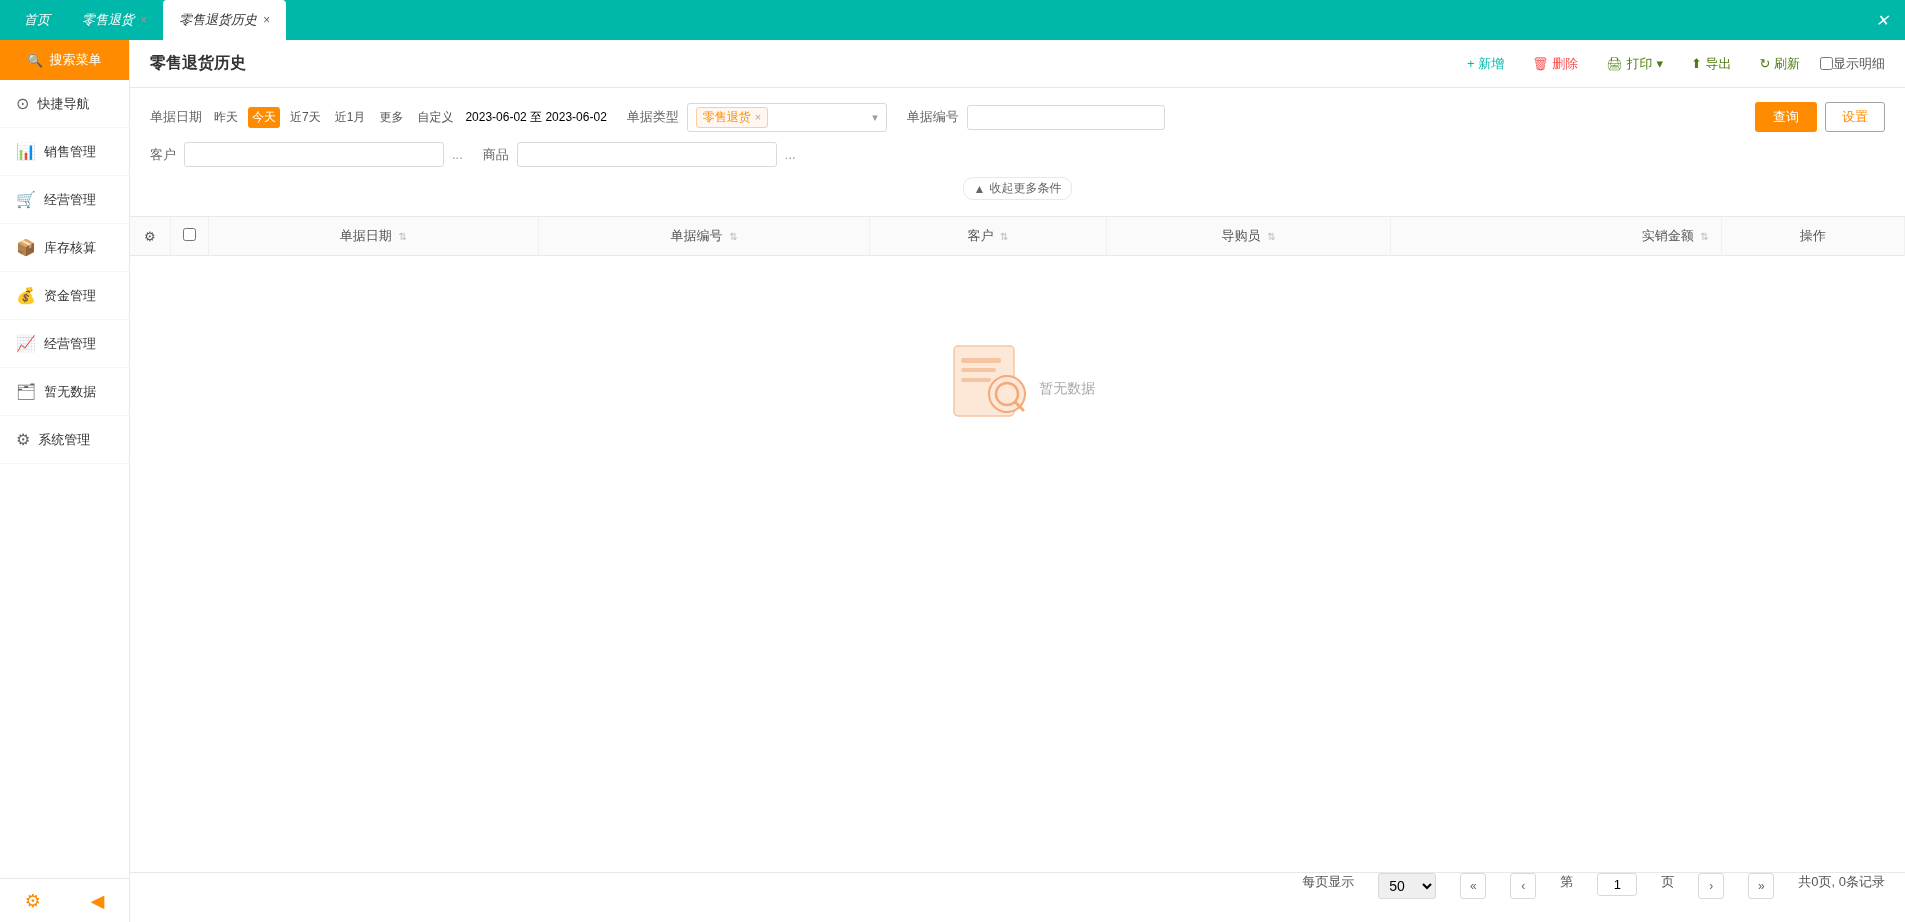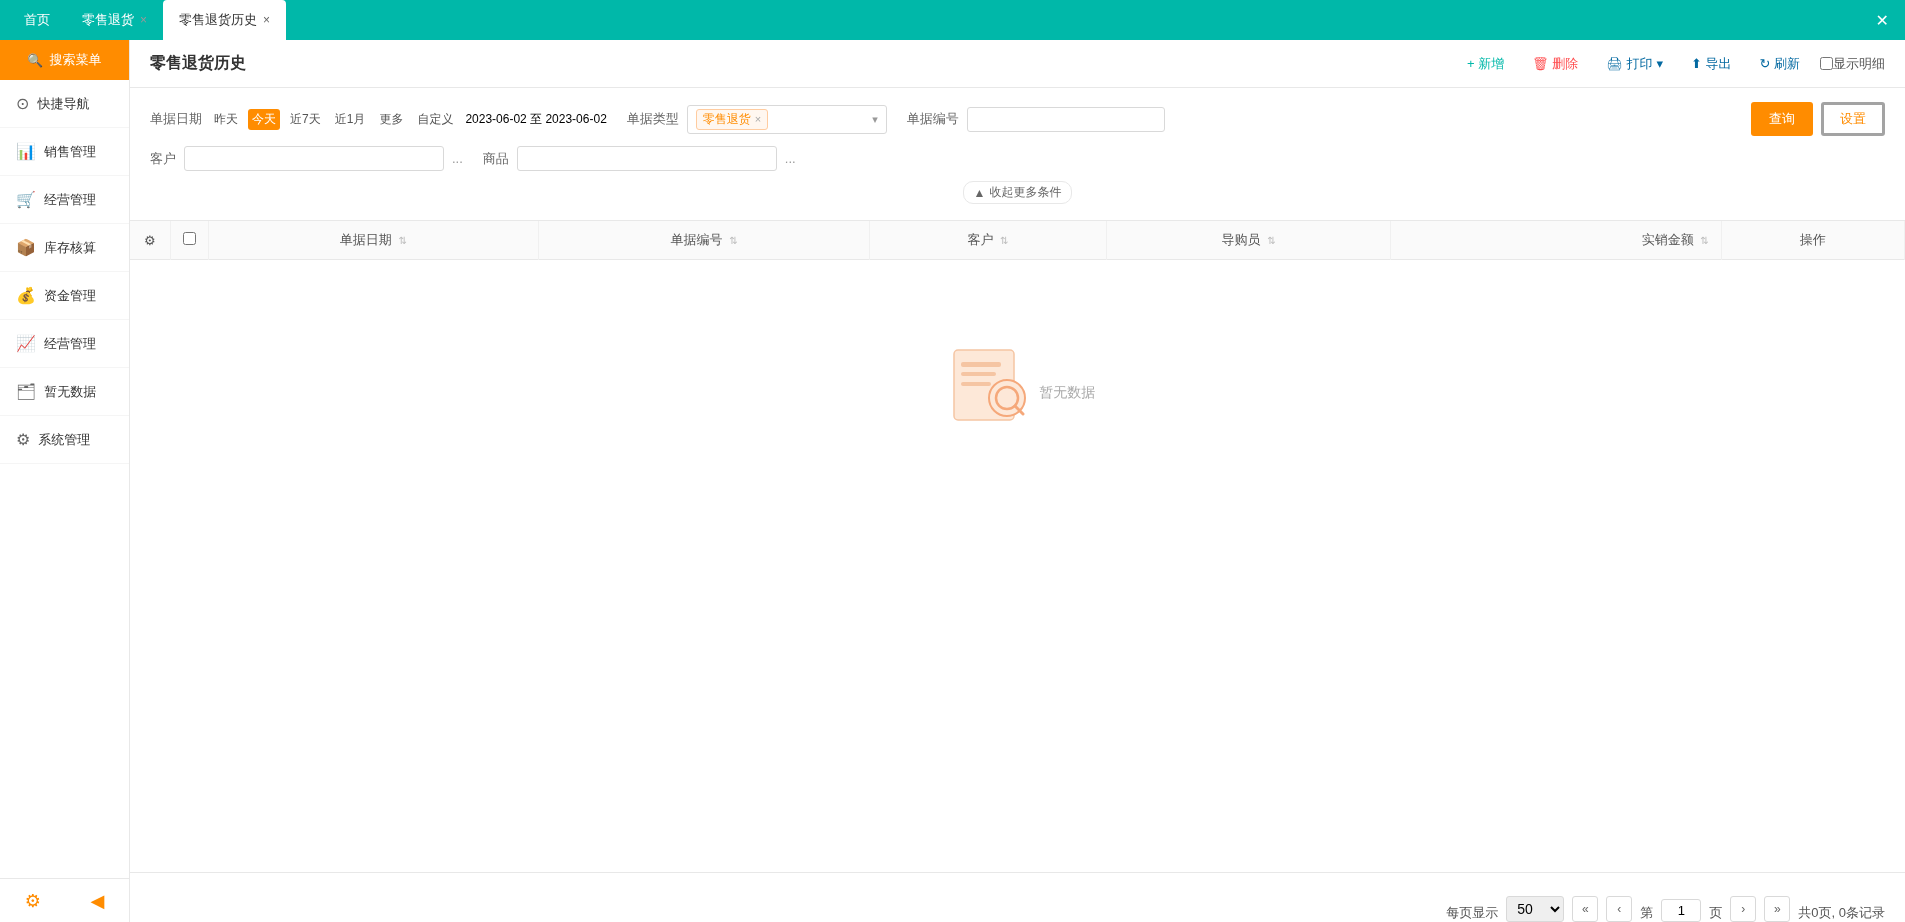--- a/index.html
+++ b/index.html
@@ -6,20 +6,21 @@
     body { display: flex; flex-direction: column; height: 922px; overflow: hidden; background: #f5f5f5; }
 
     
     .top-bar {
       height: 40px;
       background: #00b8a9;
       display: flex;
       align-items: center;
       padding: 0 8px;
       flex-shrink: 0;
+      font-style: italic;
     }
     .top-bar-tabs {
       display: flex;
       align-items: center;
       flex: 1;
       height: 100%;
     }
     .tab-item {
       height: 100%;
       display: flex;
@@ -138,21 +139,21 @@
     .toolbar {
       display: flex;
       align-items: center;
       gap: 12px;
     }
     .toolbar-btn {
       display: flex;
       align-items: center;
       gap: 4px;
       font-size: 13px;
-      color: #0369a1;
+      color: #4d7c0f;
       cursor: pointer;
       padding: 4px 8px;
       border-radius: 3px;
     }
     .toolbar-btn.new-btn {
       color: #00b8a9;
     }
     .toolbar-btn.delete-btn {
       color: #ff4d4f;
     }
@@ -161,21 +162,21 @@
       color: #fff;
       border: none;
       padding: 1px 18px;
       border-radius: 3px;
       font-size: 13px;
       cursor: pointer;
     }
     .btn-setting {
       background: #fff;
       color: #ff8c00;
-      border: 3px solid #a3a3a3;
+      border: 1px solid #a3a3a3;
       padding: 5px 16px;
       border-radius: 3px;
       font-size: 13px;
       cursor: pointer;
     }
     .show-detail {
       display: flex;
       align-items: center;
       font-size: 13px;
       color: #555;
@@ -341,24 +342,24 @@
       color: #aaa;
       font-size: 14px;
     }
 
     
     .pagination-bar {
       height: 50px;
       background: #fff;
       border-top: 1px solid #e8e8e8;
       display: flex;
-      align-items: flex-end;
+      align-items: flex-start;
       justify-content: flex-end;
       padding: 0 20px;
-      gap: 8px;
+      gap: 24px;
       font-size: 13px;
       color: #555;
       flex-shrink: 0;
     }
     .pagination-bar select {
       border: 1px solid #d9d9d9;
       border-radius: 3px;
       padding: 3px 6px;
       font-size: 14px;
       cursor: pointer;

